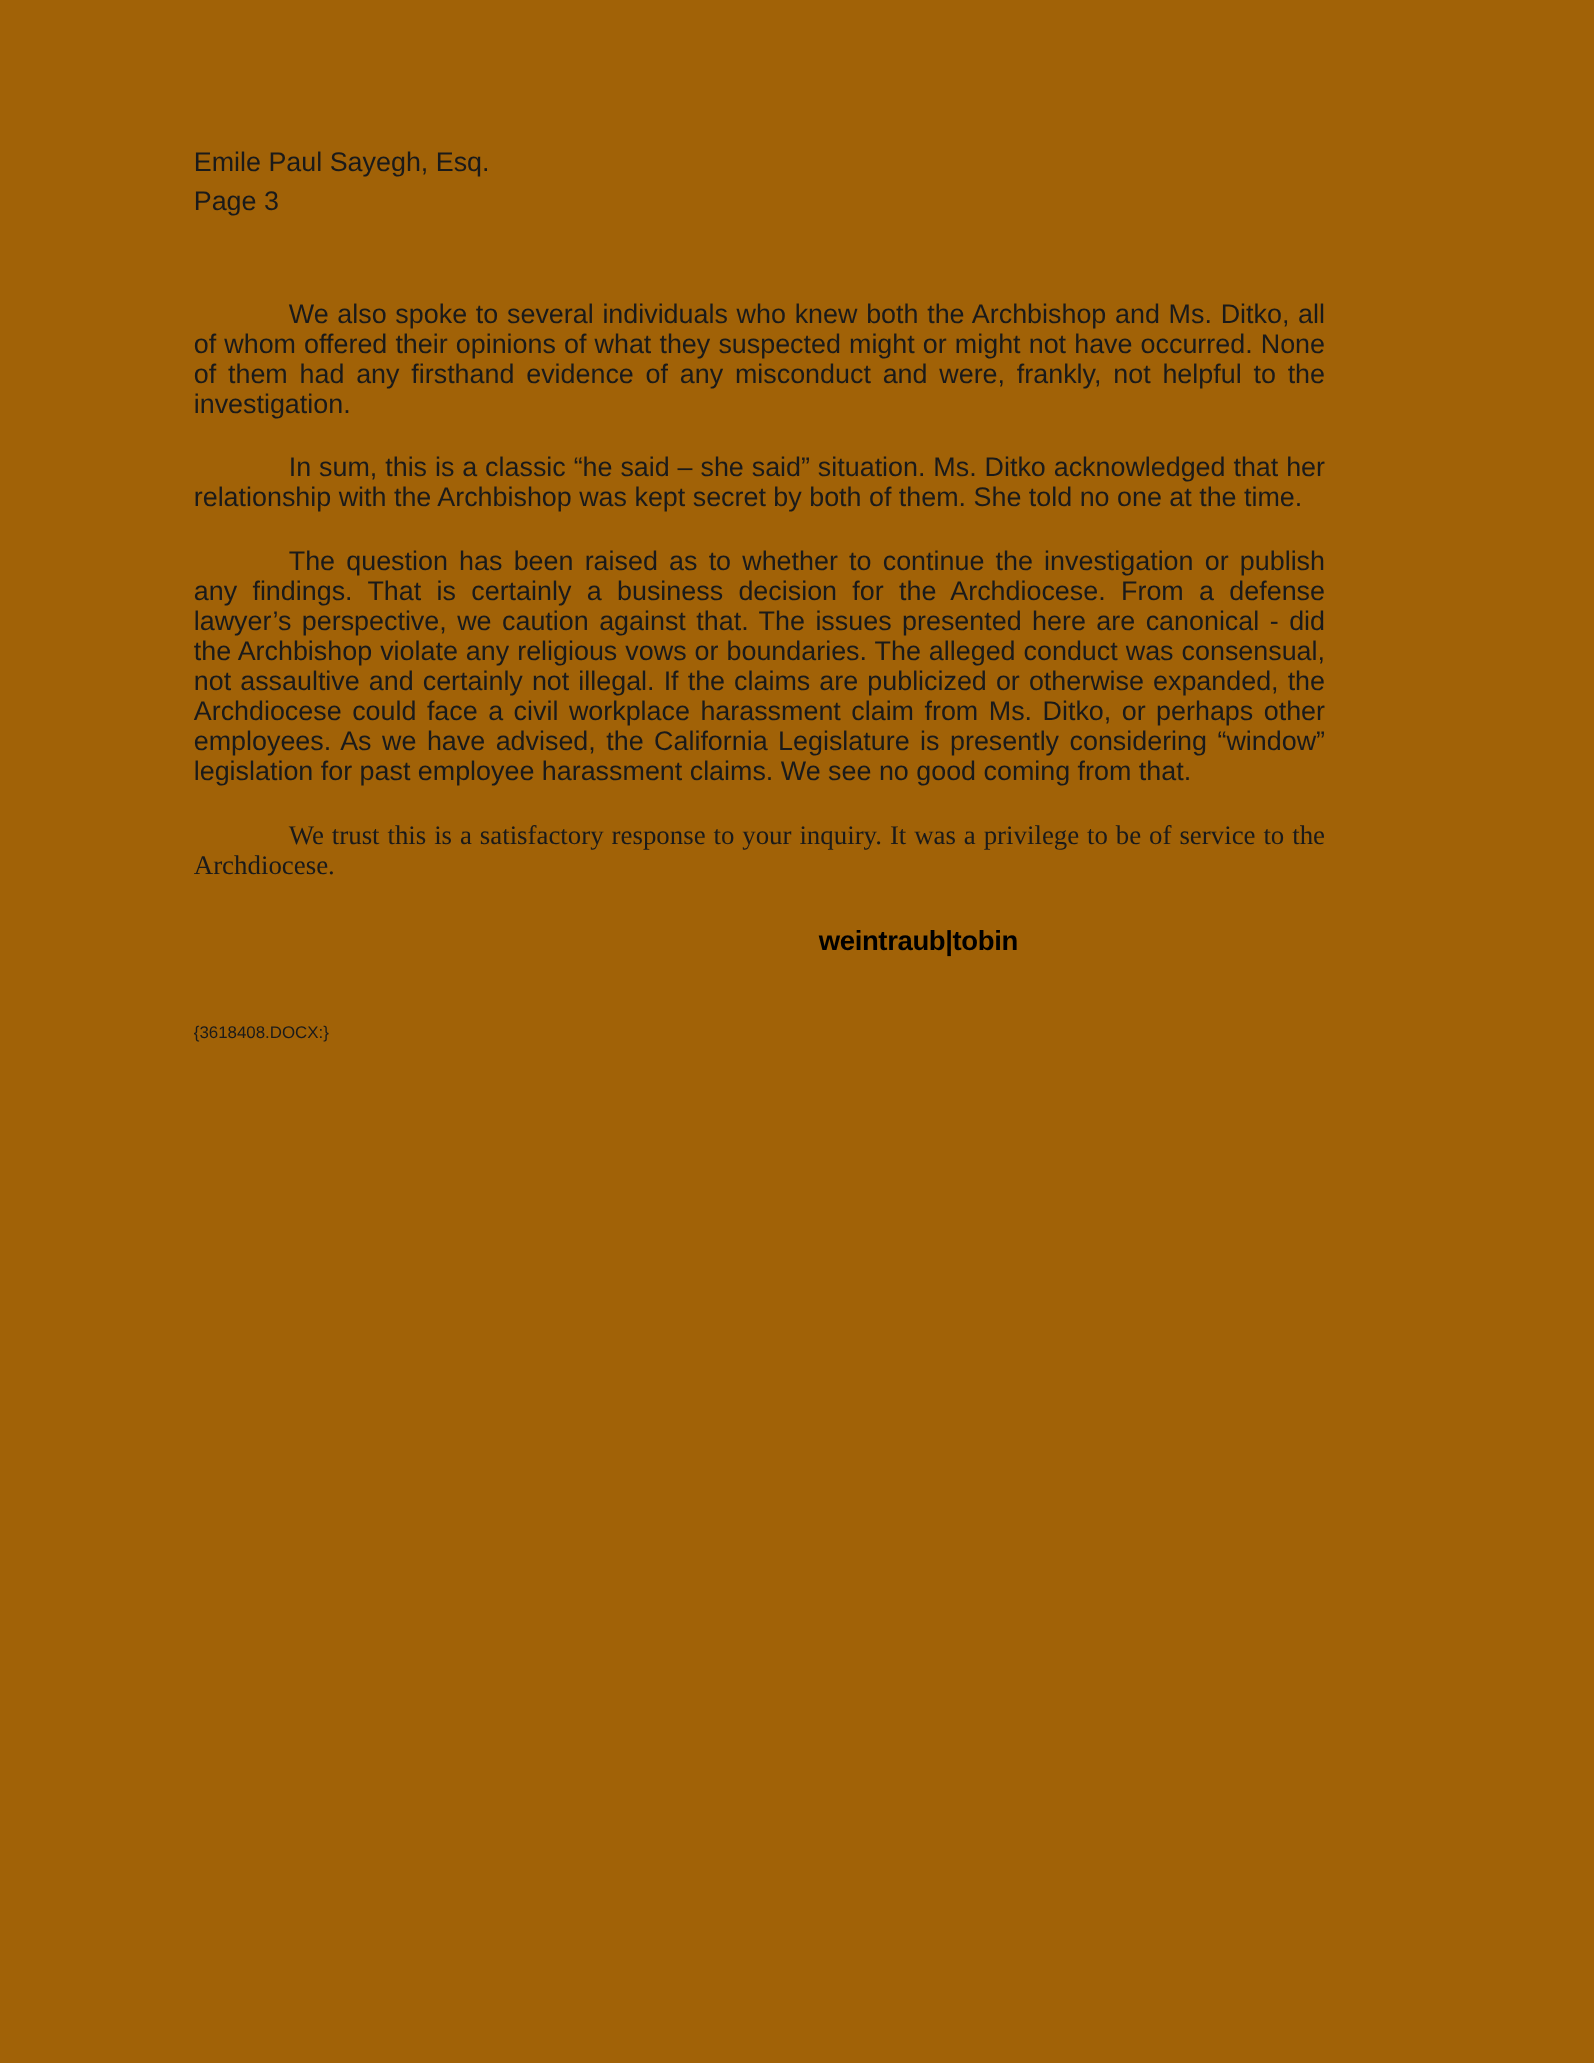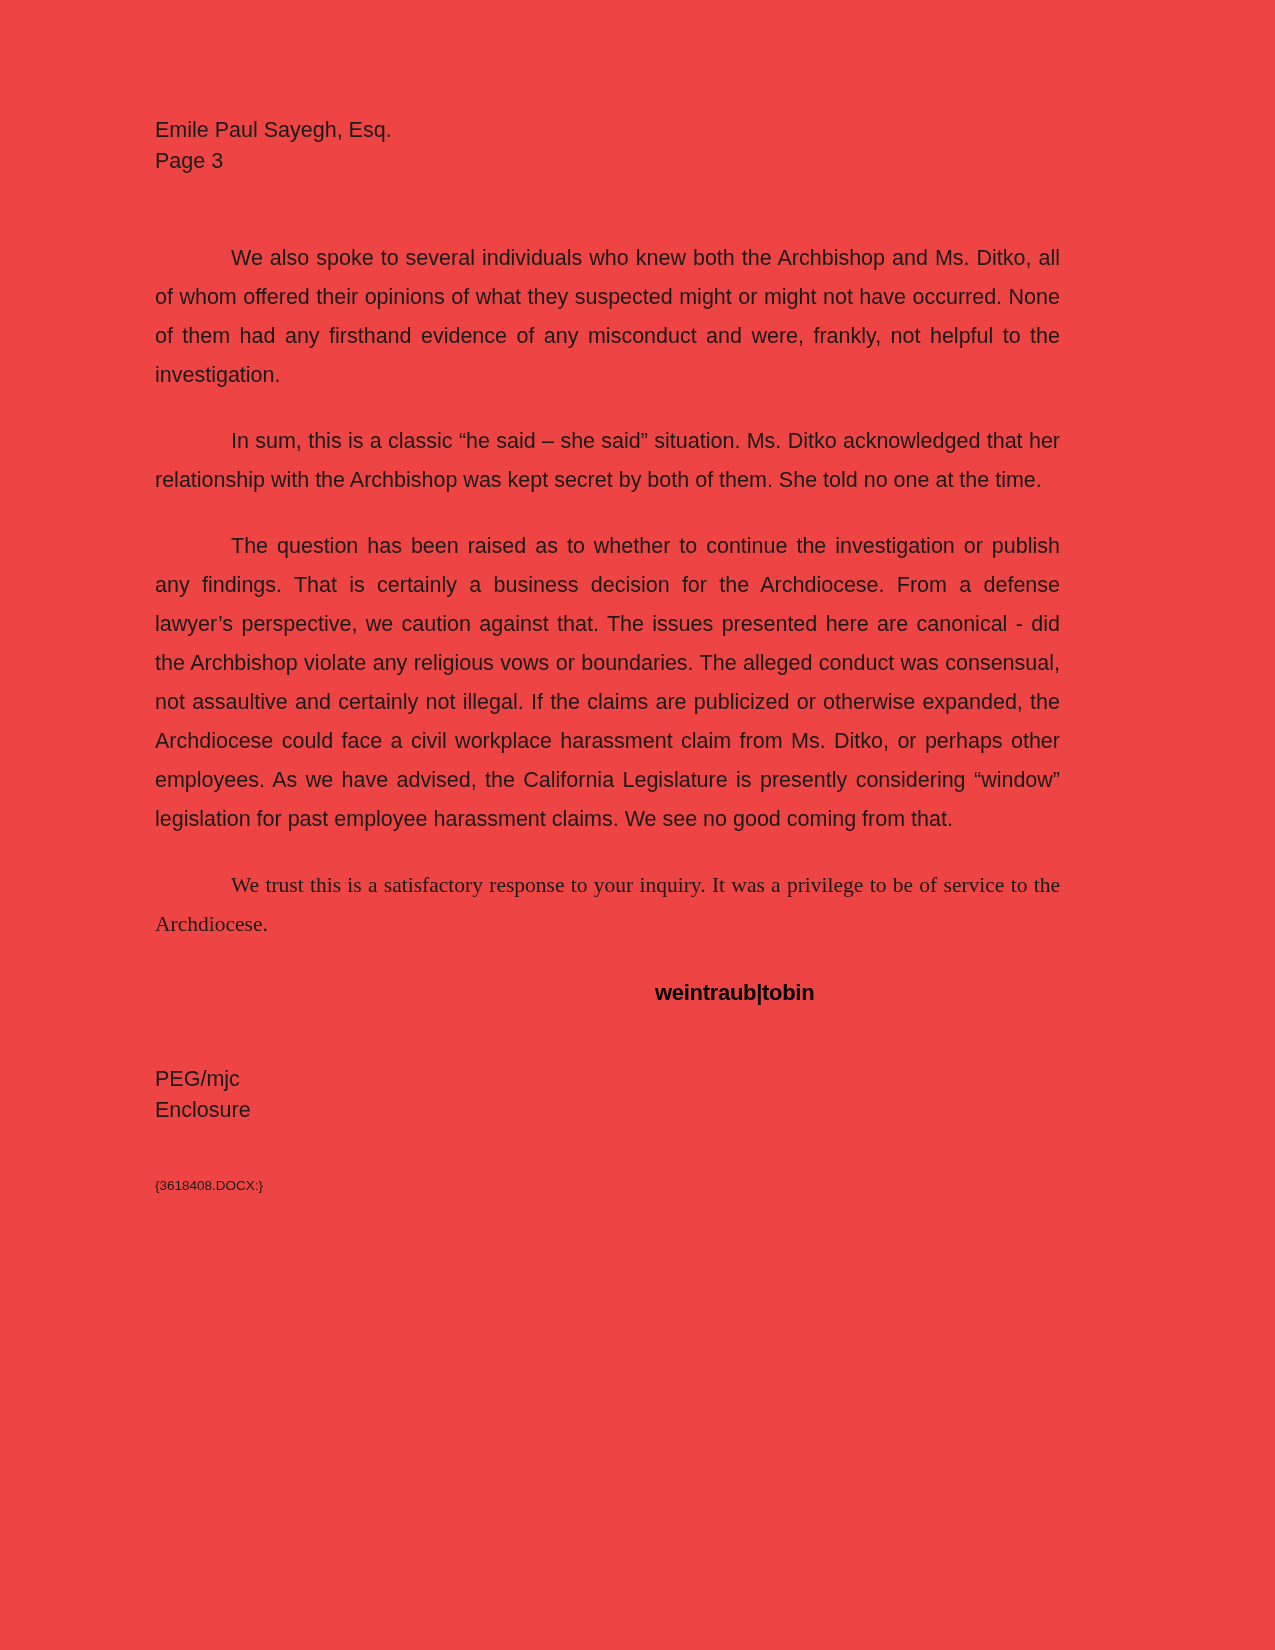--- a/index.html
+++ b/index.html
@@ -14,42 +14,42 @@
     color: #000000;
     position: relative;
     overflow: hidden;
   }
   .page {
     position: absolute;
     top: 0;
     left: 0;
     width: 1275px;
     height: 1650px;
-    background: #ef4444;
+    background: #a16207;
   }
   .content {
     position: absolute;
     left: 155px;
     top: 115px;
     width: 905px;
   }
   .letterhead-block {
     font-size: 21.5px;
     line-height: 31px;
     color: #1a1a1a;
   }
   .letterhead-line {
     white-space: pre;
   }
   .body-block {
     margin-top: 62px;
   }
   p.para {
     font-size: 21.5px;
-    line-height: 39px;
+    line-height: 24px;
     text-align: justify;
     text-justify: inter-word;
     margin: 0 0 27px 0;
     text-indent: 76px;
     color: #1a1a1a;
   }
   p.para:last-child {
     margin-bottom: 0;
     font-family: Liberation Serif, serif;
   }
@@ -102,21 +102,17 @@
       <p class="para">We also spoke to several individuals who knew both the Archbishop and Ms. Ditko, all of whom offered their opinions of what they suspected might or might not have occurred.  None of them had any firsthand evidence of any misconduct and were, frankly, not helpful to the investigation.</p>
       <p class="para">In sum, this is a classic “he said – she said” situation.  Ms. Ditko acknowledged that her relationship with the Archbishop was kept secret by both of them.  She told no one at the time.</p>
       <p class="para">The question has been raised as to whether to continue the investigation or publish any findings.  That is certainly a business decision for the Archdiocese.  From a defense lawyer’s perspective, we caution against that.  The issues presented here are canonical - did the Archbishop violate any religious vows or boundaries.  The alleged conduct was consensual, not assaultive and certainly not illegal.  If the claims are publicized or otherwise expanded, the Archdiocese could face a civil workplace harassment claim from Ms. Ditko, or perhaps other employees.  As we have advised, the California Legislature is presently considering “window” legislation for past employee harassment claims.  We see no good coming from that.</p>
       <p class="para">We trust this is a satisfactory response to your inquiry.  It was a privilege to be of service to the Archdiocese.</p>
     </div>
 
 
     <div class="firm-signature">weintraub|tobin</div>
 
 
-    <div class="initials-block">
-      <div>PEG/mjc</div>
-      <div>Enclosure</div>
-    </div>
 
     <div class="footer-code">{3618408.DOCX:}</div>
 
   </div>
 </div>
 
 </body></html>

